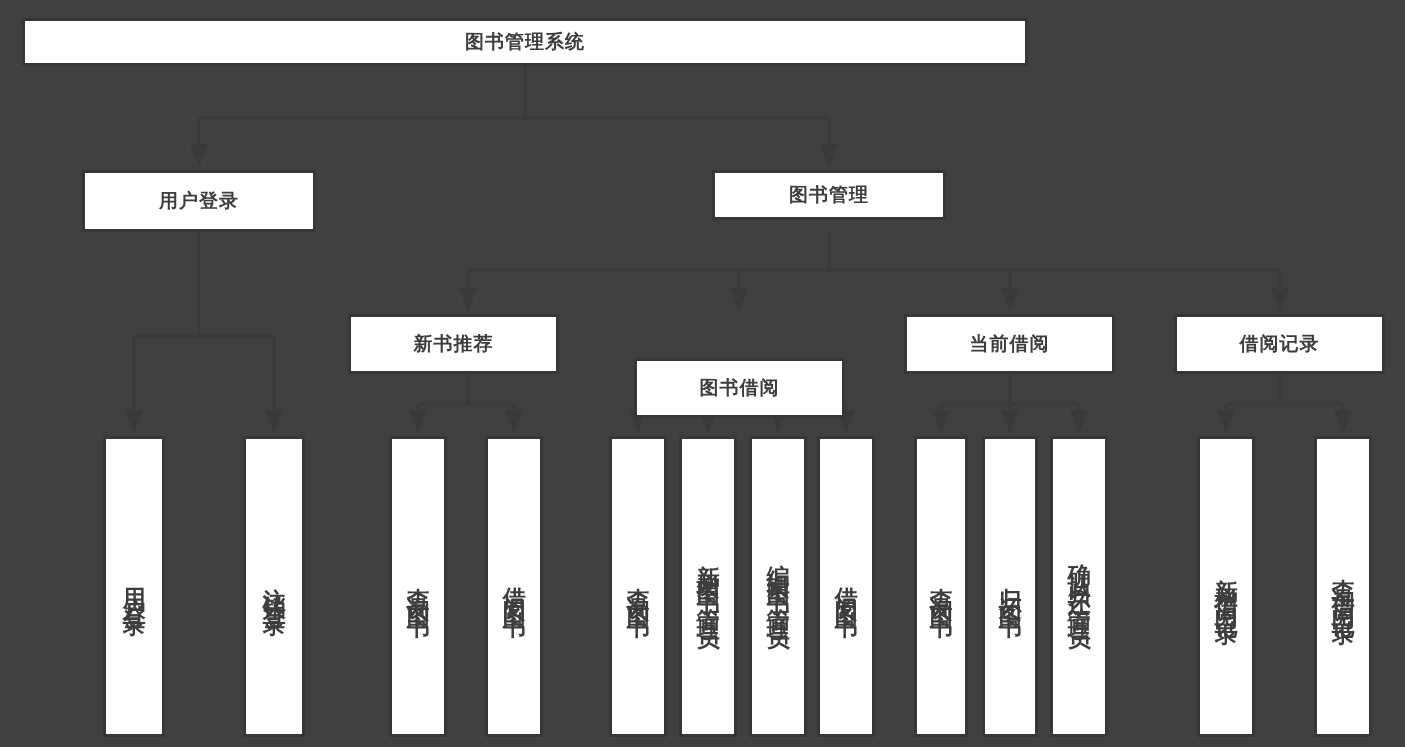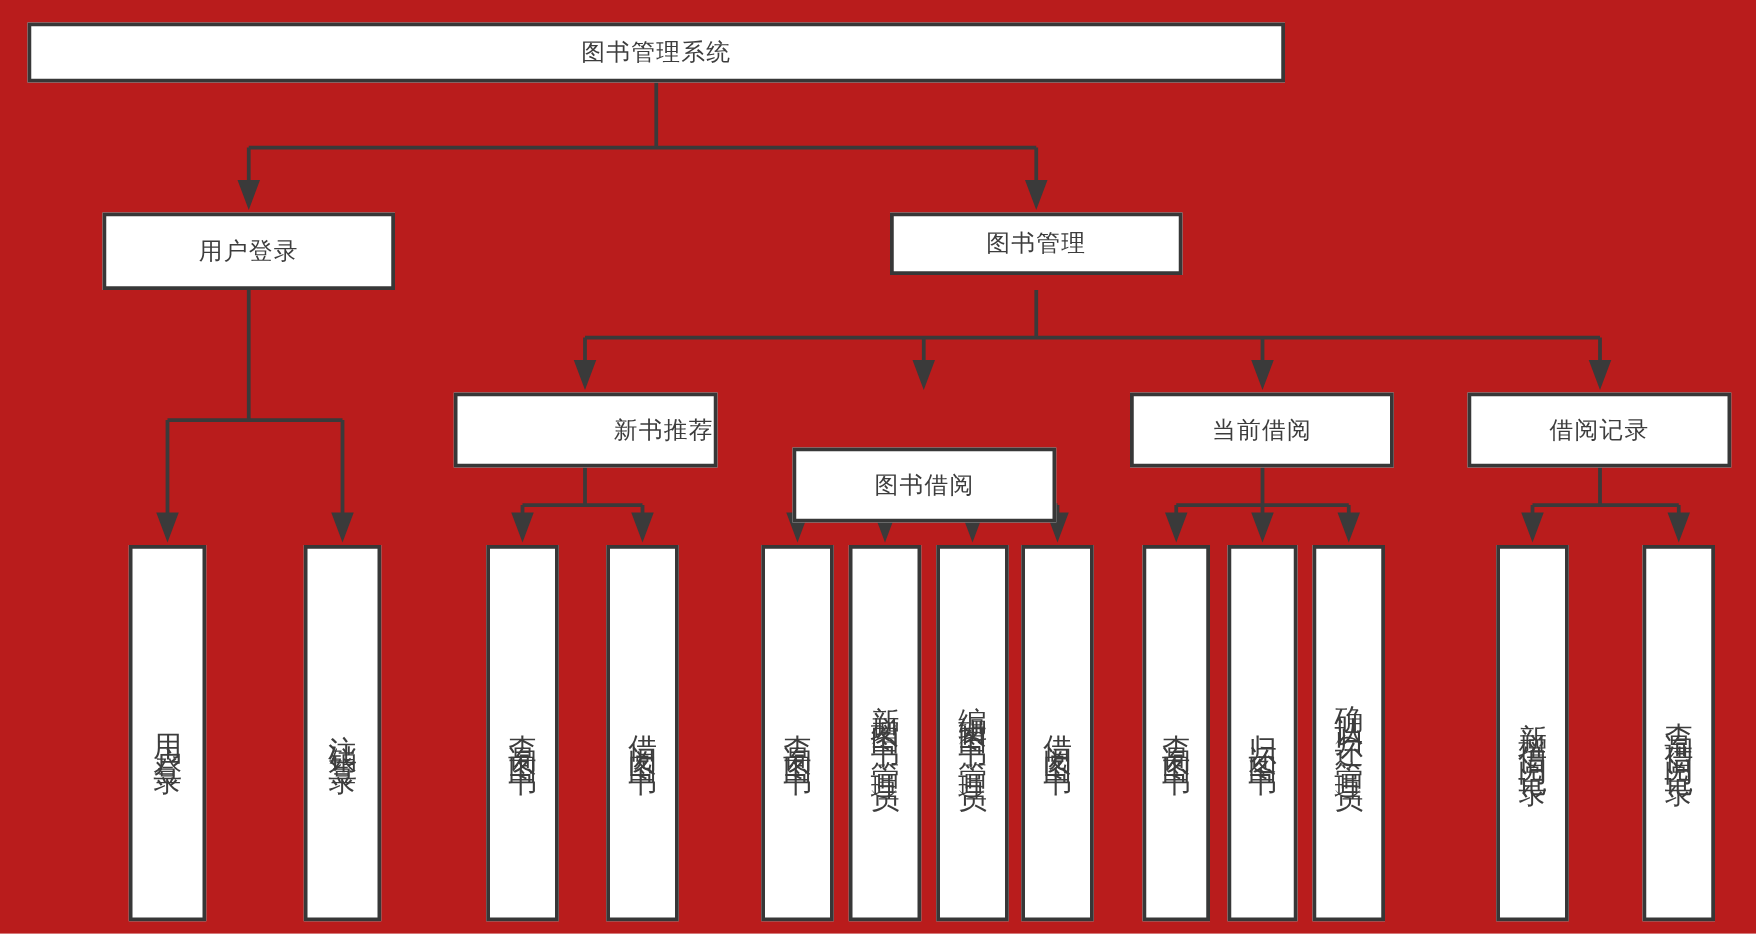--- a/index.html
+++ b/index.html
@@ -1,22 +1,23 @@
 <!DOCTYPE html>
 <html><head>
 <meta charset="utf-8">
 <style>
   html, body { margin: 0; padding: 0; background: #ffffff; }
   .canvas {
     position: relative;
     width: 1405px;
     height: 747px;
-    background: #b91c1c;
+    background: #404040;
     font-family: "Liberation Sans", sans-serif;
     overflow: hidden;
+    font-weight: bold;
   }
   .connectors {
     position: absolute;
     left: 0; top: 0;
     z-index: 0;
   }
   .box {
     position: absolute;
     box-sizing: border-box;
     background: #ffffff;
@@ -80,21 +81,21 @@
     <span>图书管理系统</span>
   </div>
 
   <div class="box hbox" style="left:82px; top:170px; width:234px; height:62px;">
     <span>用户登录</span>
   </div>
   <div class="box hbox" style="left:712px; top:170px; width:234px; height:50px;align-items:center;">
     <span>图书管理</span>
   </div>
 
-  <div class="box hbox" style="left:363px; top:314px; width:211px; height:60px;justify-content:flex-end;">
+  <div class="box hbox" style="left:348px; top:314px; width:211px; height:60px;">
     <span>新书推荐</span>
   </div>
   <div class="box hbox" style="left:634px; top:314px; width:211px; height:60px;margin-top:44px;">
     <span>图书借阅</span>
   </div>
   <div class="box hbox" style="left:904px; top:314px; width:211px; height:60px;">
     <span>当前借阅</span>
   </div>
   <div class="box hbox" style="left:1174px; top:314px; width:211px; height:60px;">
     <span>借阅记录</span>

